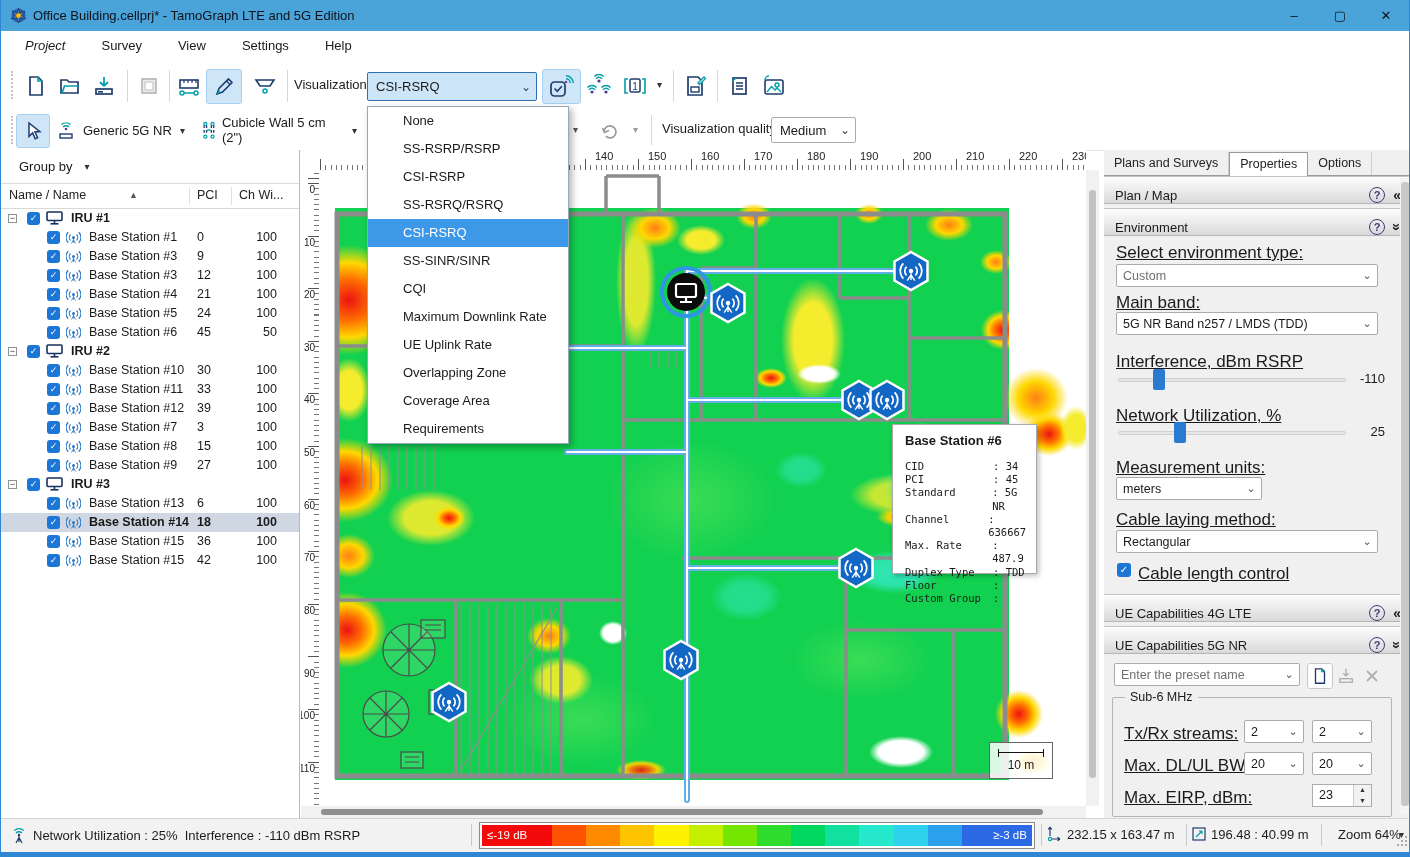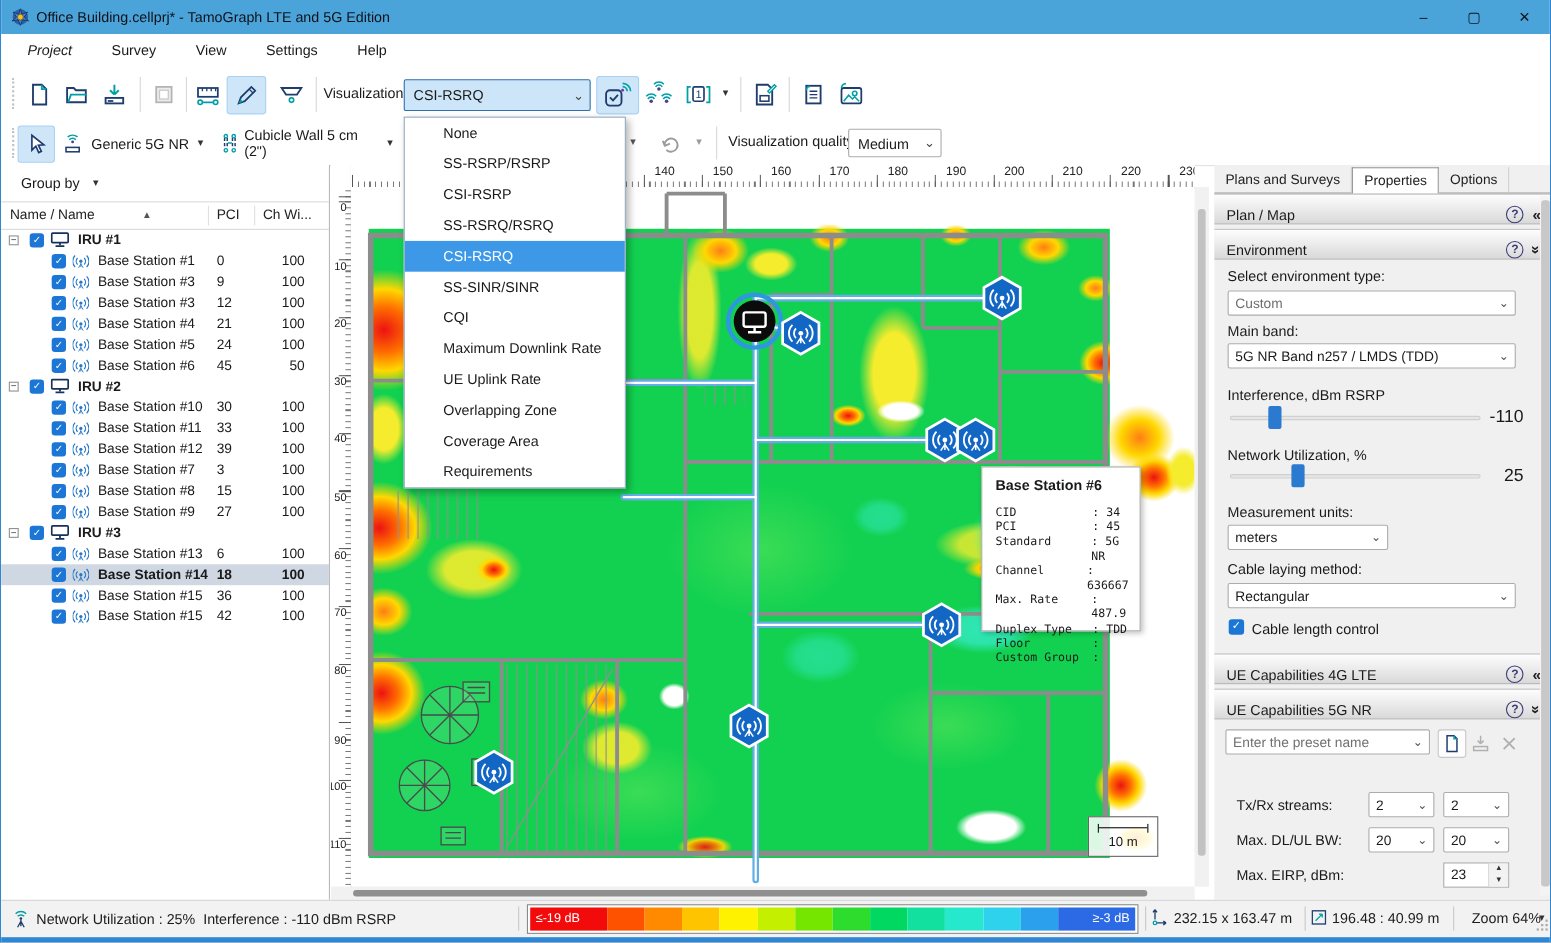--- a/index.html
+++ b/index.html
@@ -71,27 +71,27 @@
   
   .rpanel{left:1103px;top:150px;width:307px;height:668px;background:#f0f0f0;}
   .rtabs{position:absolute;left:0;top:2px;width:100%;height:24px;display:flex;border-bottom:1px solid #9a9a9a;box-sizing:border-box;}
   .rtab{font-size:12.5px;padding:4px 10px 0;border-right:1px solid #d0d0d0;color:#222;}
   .rtab.active{background:#fff;border:1px solid #9a9a9a;border-bottom:none;margin-bottom:-1px;}
   .sect{position:absolute;left:0;width:100%;height:28px;background:linear-gradient(#fdfdfd,#d9d9d9);border-top:1px solid #c2c2c2;border-bottom:1px solid #b5b5b5;display:flex;align-items:flex-end;box-sizing:border-box;}
   .sect .st{font-size:13px;margin-left:11px;flex:1;}
   .qmark{width:16px;height:16px;border:1.5px solid #3c3c78;border-radius:50%;color:#3c3c78;font-size:11px;font-weight:bold;text-align:center;line-height:15px;margin-right:8px;box-sizing:border-box;}
   .chev{font-size:14px;color:#222;font-weight:bold;margin-right:10px;}
   .chev.down{display:inline-block;transform:rotate(90deg);}
-  .flabel{position:absolute;left:12px;font-size:13px;color:#1a1a1a;}
+  .flabel{position:absolute;left:12px;font-size:17px;color:#1a1a1a;text-decoration:underline;}
   .fcombo{position:absolute;left:12px;height:23px;background:#fff;border:1px solid #acacac;border-radius:2px;display:flex;align-items:center;font-size:12.5px;box-sizing:border-box;}
   .fcombo .cv{flex:1;padding-left:6px;white-space:nowrap;overflow:hidden;}
   .fcombo .car{width:20px;text-align:center;color:#555;font-size:11px;}
   .slider-track{position:absolute;left:14px;width:228px;height:4px;background:#e6e6e6;border:1px solid #d0d0d0;border-radius:2px;box-sizing:border-box;}
   .slider-thumb{position:absolute;width:12px;height:21px;background:#2a7ad0;border-radius:2px;}
-  .slider-val{position:absolute;right:26px;font-size:16px;text-align:right;}
+  .slider-val{position:absolute;right:26px;font-size:13px;text-align:right;}
   .rcheck{position:absolute;width:14px;height:14px;background:#1b76d6;border-radius:3px;color:#fff;font-size:10px;line-height:14px;text-align:center;}
   .groupbox{position:absolute;left:8px;width:278px;border:1px solid #b4b4b4;border-radius:2px;}
   .gb-legend{position:absolute;left:12px;top:-8px;background:#f0f0f0;padding:0 5px;font-size:12.5px;}
   .iconbtn{position:absolute;width:24px;height:24px;display:flex;align-items:center;justify-content:center;border:1px solid transparent;border-radius:3px;}
   .iconbtn.en{border:1px solid #c8c8c8;background:#fdfdfd;}
   .spin{position:absolute;height:23px;background:#fff;border:1px solid #acacac;display:flex;box-sizing:border-box;font-size:12.5px;}
   .spin .sv{flex:1;padding:3px 0 0 6px;}
   .spin .sbtns{width:17px;border-left:1px solid #ccc;display:flex;flex-direction:column;}
   .spin .sbtns div{flex:1;font-size:7px;line-height:9px;text-align:center;color:#333;background:#f2f2f2;}
   .rsb{left:1399px;top:178px;width:10px;height:636px;background:#f4f4f4;}
@@ -817,20 +817,23 @@
         <path d="M10,2 v8 m0,0 l-3,-3 m3,3 l3,-3" stroke="#b0b0b0" stroke-width="1.5"></path>
           <rect x="3" y="13" width="14" height="4" stroke="#b0b0b0" stroke-width="1.5"></rect>
       </svg>
     </div>
     <div class="iconbtn" style="left:255px;top:513px">
       <svg width="16" height="16" viewBox="0 0 16 16">
         <path d="M3,3 L13,13 M13,3 L3,13" stroke="#b0b0b0" stroke-width="1.8"></path>
       </svg>
     </div>
 
+    <div class="groupbox" style="top:547px;height:118px">
+      <span class="gb-legend">Sub-6 MHz</span>
+    </div>
     <span class="flabel" style="left:20px;top:574px">Tx/Rx streams:</span>
     <div class="fcombo" style="left:140px;top:570px;width:60px">
       <span class="cv">2</span>
       <span class="car">⌄</span>
     </div>
     <div class="fcombo" style="left:208px;top:570px;width:60px">
       <span class="cv">2</span>
       <span class="car">⌄</span>
     </div>
     <span class="flabel" style="left:20px;top:606px">Max. DL/UL BW:</span>

